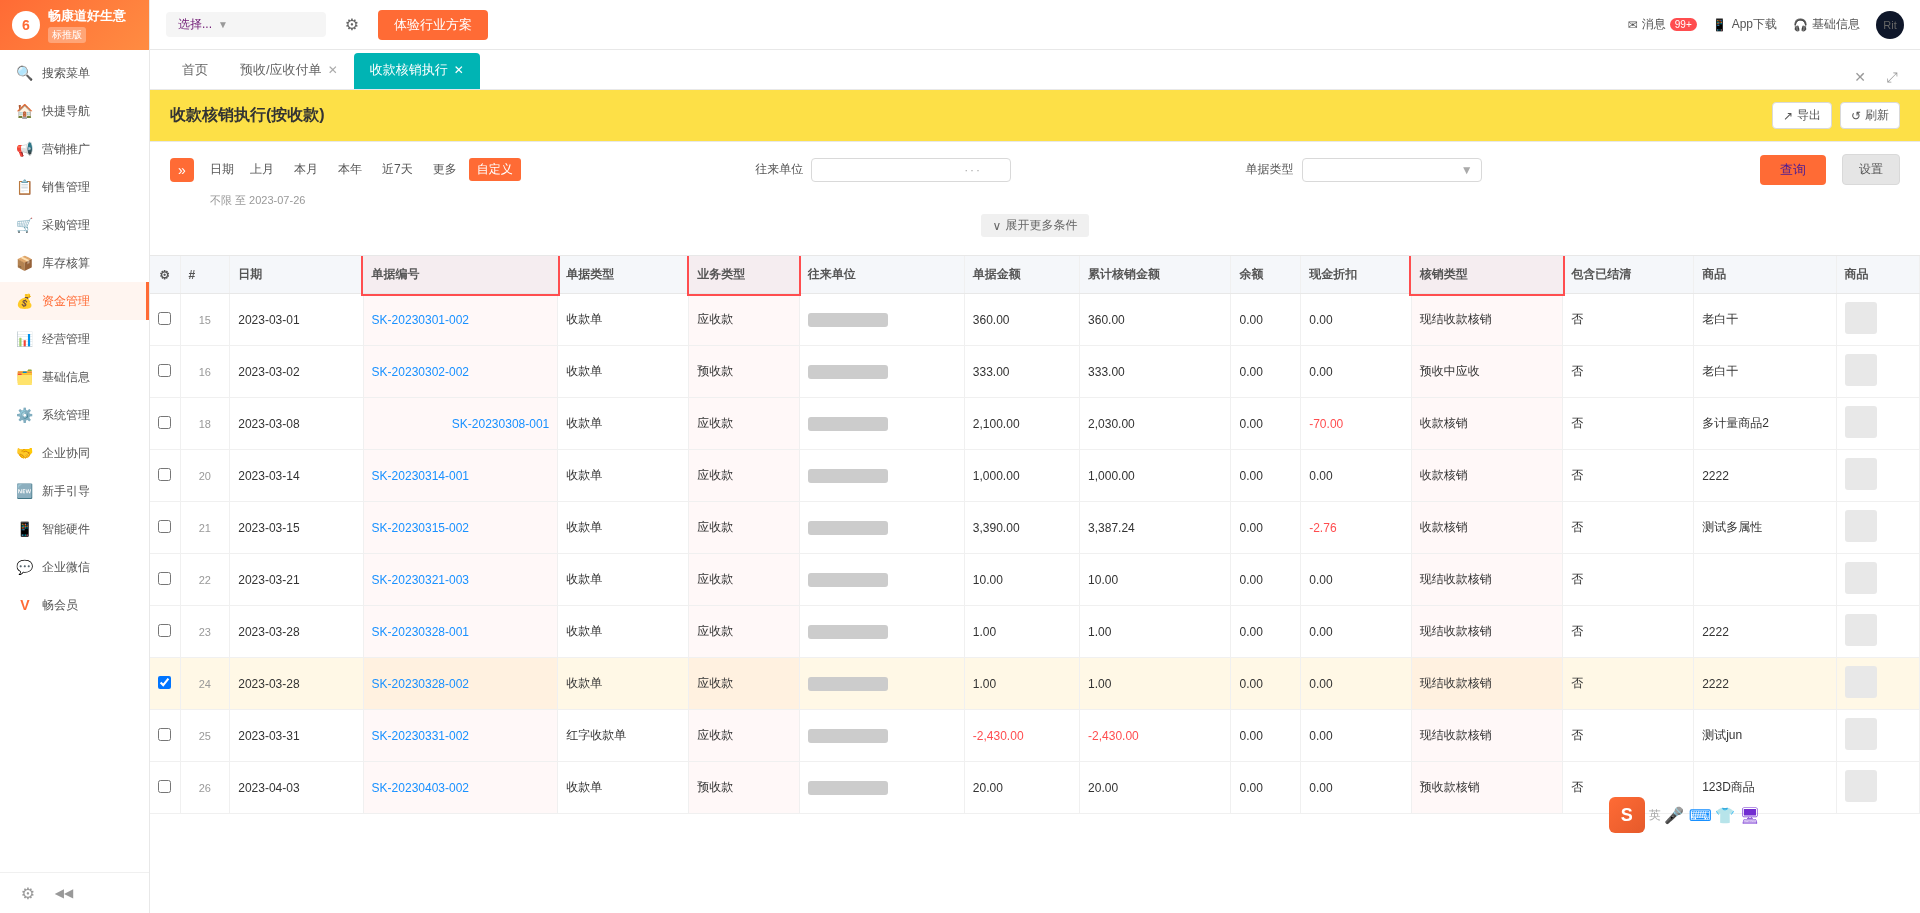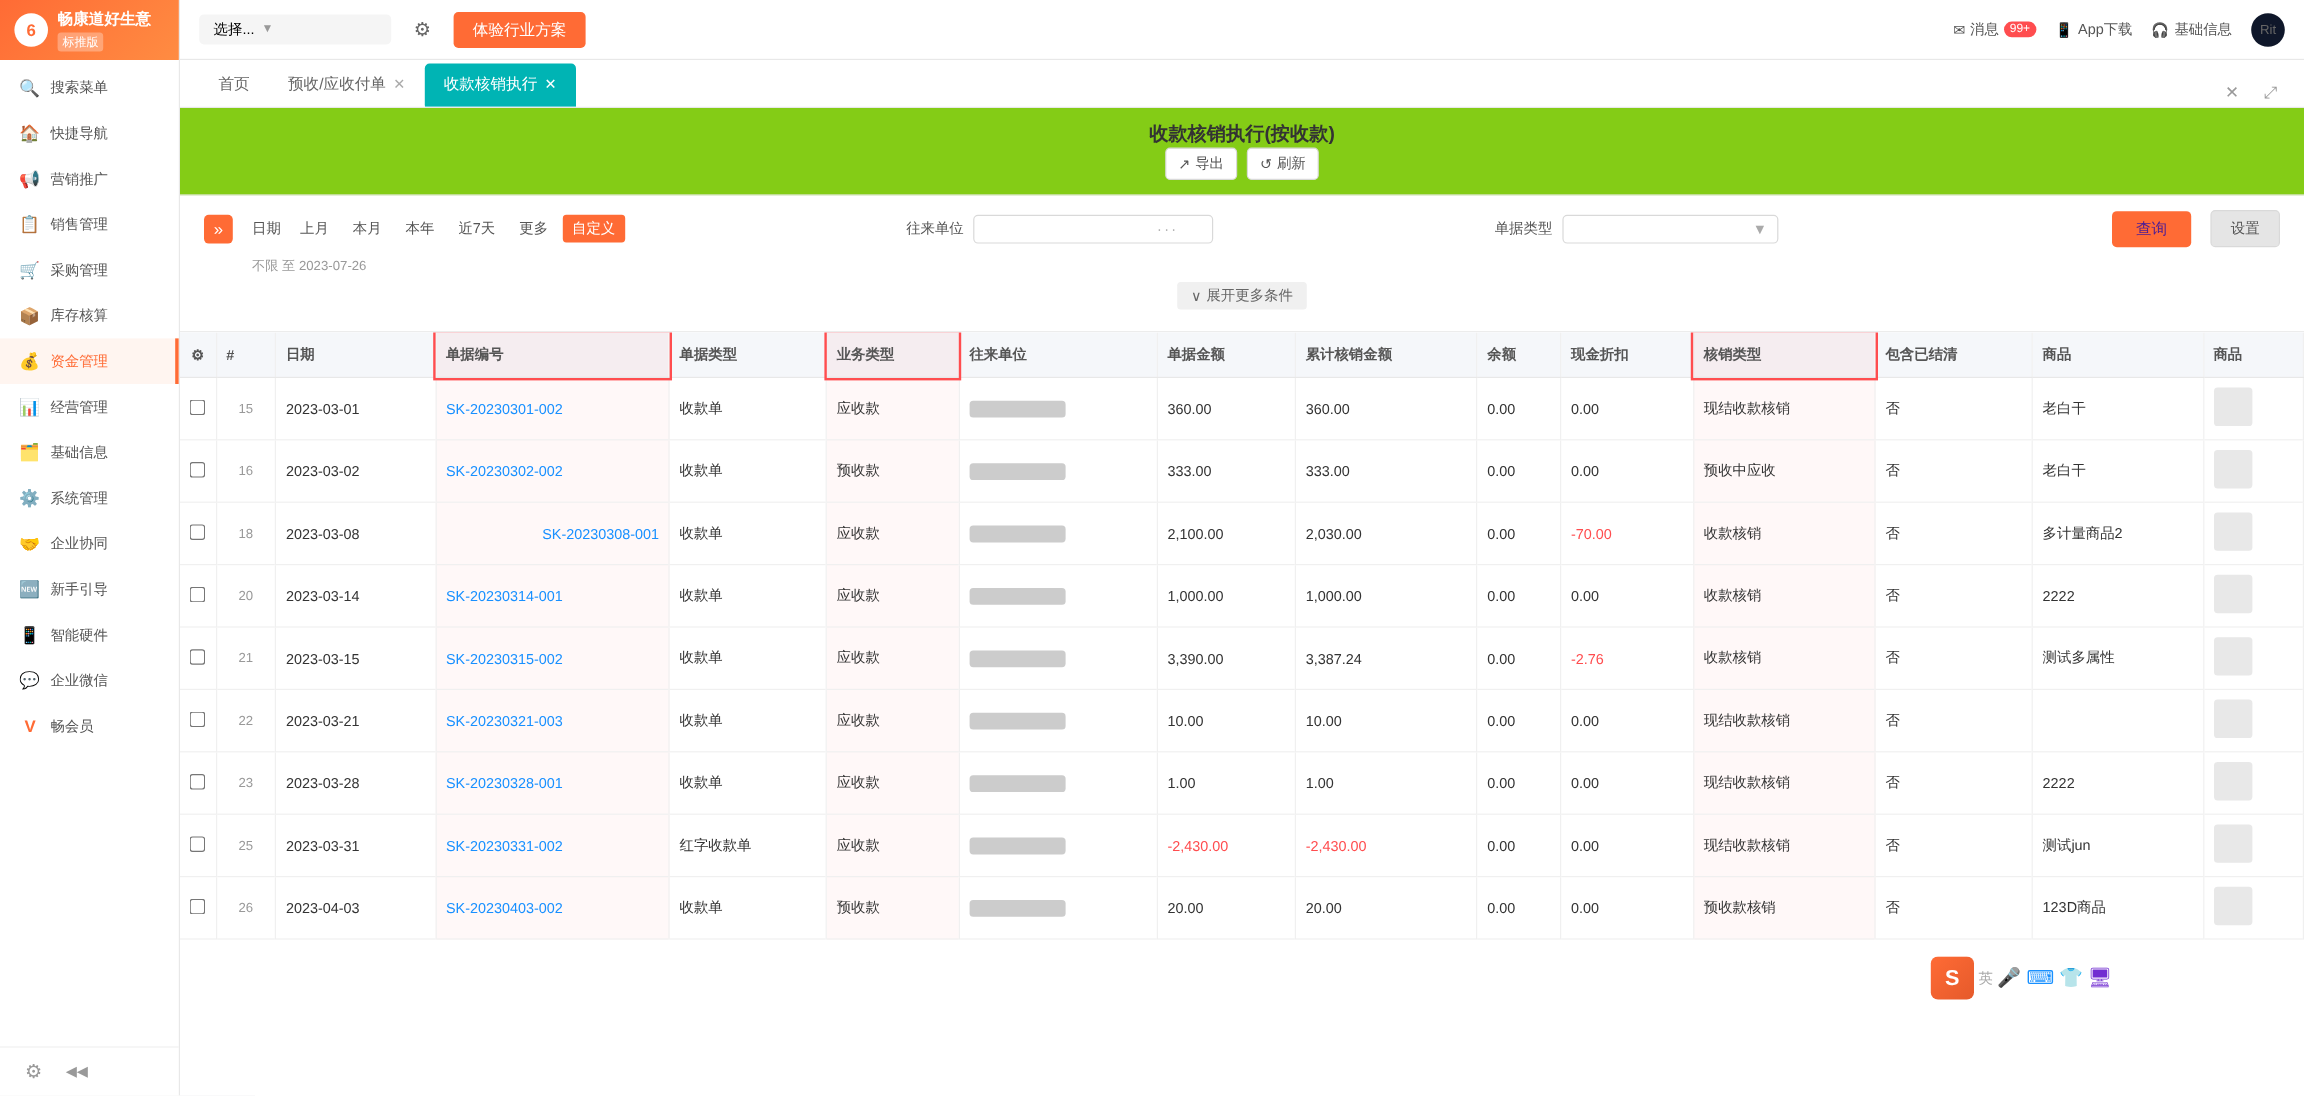--- a/index.html
+++ b/index.html
@@ -38,21 +38,21 @@
     .tab { padding: 8px 16px; cursor: pointer; color: #666; font-size: 13px; border-bottom: 2px solid transparent; display: flex; align-items: center; gap: 6px; }
     .tab.active { color: #fff; background: #00b4b4; border-radius: 4px 4px 0 0; border-bottom: 2px solid #00b4b4; }
     .tab-close { color: #aaa; font-size: 12px; cursor: pointer; }
     .tab-maximize { margin-left: auto; display: flex; gap: 8px; }
     .tab-btn { width: 24px; height: 24px; display: flex; align-items: center; justify-content: center; cursor: pointer; color: #999; font-size: 14px; }
 
     
     .content { flex: 1; overflow: hidden; display: flex; flex-direction: column; background: #f5f7fa; }
 
     
-    .page-header { background: #84cc16; padding: 12px 20px; border-bottom: 1px solid #e8e8e8; display: flex; align-items: center; justify-content: space-between; flex-direction: column; }
+    .page-header { background: #fde047; padding: 12px 20px; border-bottom: 1px solid #e8e8e8; display: flex; align-items: center; justify-content: space-between; }
     .page-title { font-size: 16px; font-weight: bold; color: #333; }
     .page-header-actions { display: flex; gap: 8px; }
     .header-action-btn { display: flex; align-items: center; gap: 4px; padding: 4px 10px; border: 1px solid #d9d9d9; border-radius: 4px; cursor: pointer; background: #fff; color: #555; font-size: 12px; }
 
     
     .filter-bar { background: #fff; padding: 12px 20px; border-bottom: 1px solid #e8e8e8; }
     .filter-row { display: flex; align-items: center; gap: 16px; margin-bottom: 8px; }
     .filter-toggle { width: 24px; height: 24px; background: #ff6b35; color: #fff; border-radius: 4px; display: flex; align-items: center; justify-content: center; cursor: pointer; font-size: 14px; }
     .filter-group { display: flex; align-items: center; gap: 8px; }
     .filter-label { color: #555; font-size: 12px; white-space: nowrap; }
@@ -166,21 +166,21 @@
   <div class="sidebar-footer">
     <div class="sidebar-footer-icon">⚙</div>
     <div class="sidebar-footer-icon" style="font-size:12px;">◀◀</div>
   </div>
 </div>
 
 <div class="main">
 
   <div class="topbar">
     <div class="topbar-selector">
-      <span style="color:#000000;font-size:12px;">选择...</span>
+      <span style="color:#701a75;font-size:12px;">选择...</span>
       <span class="topbar-selector-arrow">▼</span>
     </div>
     <div class="topbar-gear">⚙</div>
     <button class="topbar-solution-btn">体验行业方案</button>
     <div class="topbar-spacer"></div>
     <div class="topbar-actions">
       <div class="topbar-action">
         <span>✉</span>
         <span>消息</span>
         <span class="topbar-badge">99+</span>
@@ -415,20 +415,37 @@
               <td><span style="background:#ccc;border-radius:3px;color:transparent;display:inline-block;width:80px;height:14px;">blur</span></td>
               <td>1.00</td>
               <td>1.00</td>
               <td>0.00</td>
               <td>0.00</td>
               <td style="background: rgba(255, 77, 79, 0.04);">现结收款核销</td>
               <td>否</td>
               <td>2222</td>
               <td><div class="thumb" style="background:#e8e8e8;border-radius:3px;"></div></td>
             </tr>
+            <tr style="background: rgb(255, 248, 230);">
+              <td><input type="checkbox" checked="" style=""></td>
+              <td class="row-num">24</td>
+              <td>2023-03-28</td>
+              <td class="link" style="background: rgba(255, 77, 79, 0.04);">SK-20230328-002</td>
+              <td>收款单</td>
+              <td style="background: rgba(255, 77, 79, 0.04);">应收款</td>
+              <td><span style="background:#ccc;border-radius:3px;color:transparent;display:inline-block;width:80px;height:14px;">blur</span></td>
+              <td>1.00</td>
+              <td>1.00</td>
+              <td>0.00</td>
+              <td>0.00</td>
+              <td style="background: rgba(255, 77, 79, 0.04);">现结收款核销</td>
+              <td>否</td>
+              <td>2222</td>
+              <td><div class="thumb" style="background:#e8e8e8;border-radius:3px;"></div></td>
+            </tr>
             <tr>
               <td><input type="checkbox" style=""></td>
               <td class="row-num">25</td>
               <td>2023-03-31</td>
               <td class="link" style="background: rgba(255, 77, 79, 0.04);">SK-20230331-002</td>
               <td>红字收款单</td>
               <td style="background: rgba(255, 77, 79, 0.04);">应收款</td>
               <td><span style="background:#ccc;border-radius:3px;color:transparent;display:inline-block;width:80px;height:14px;">blur</span></td>
               <td class="negative">-2,430.00</td>
               <td class="negative">-2,430.00</td>

